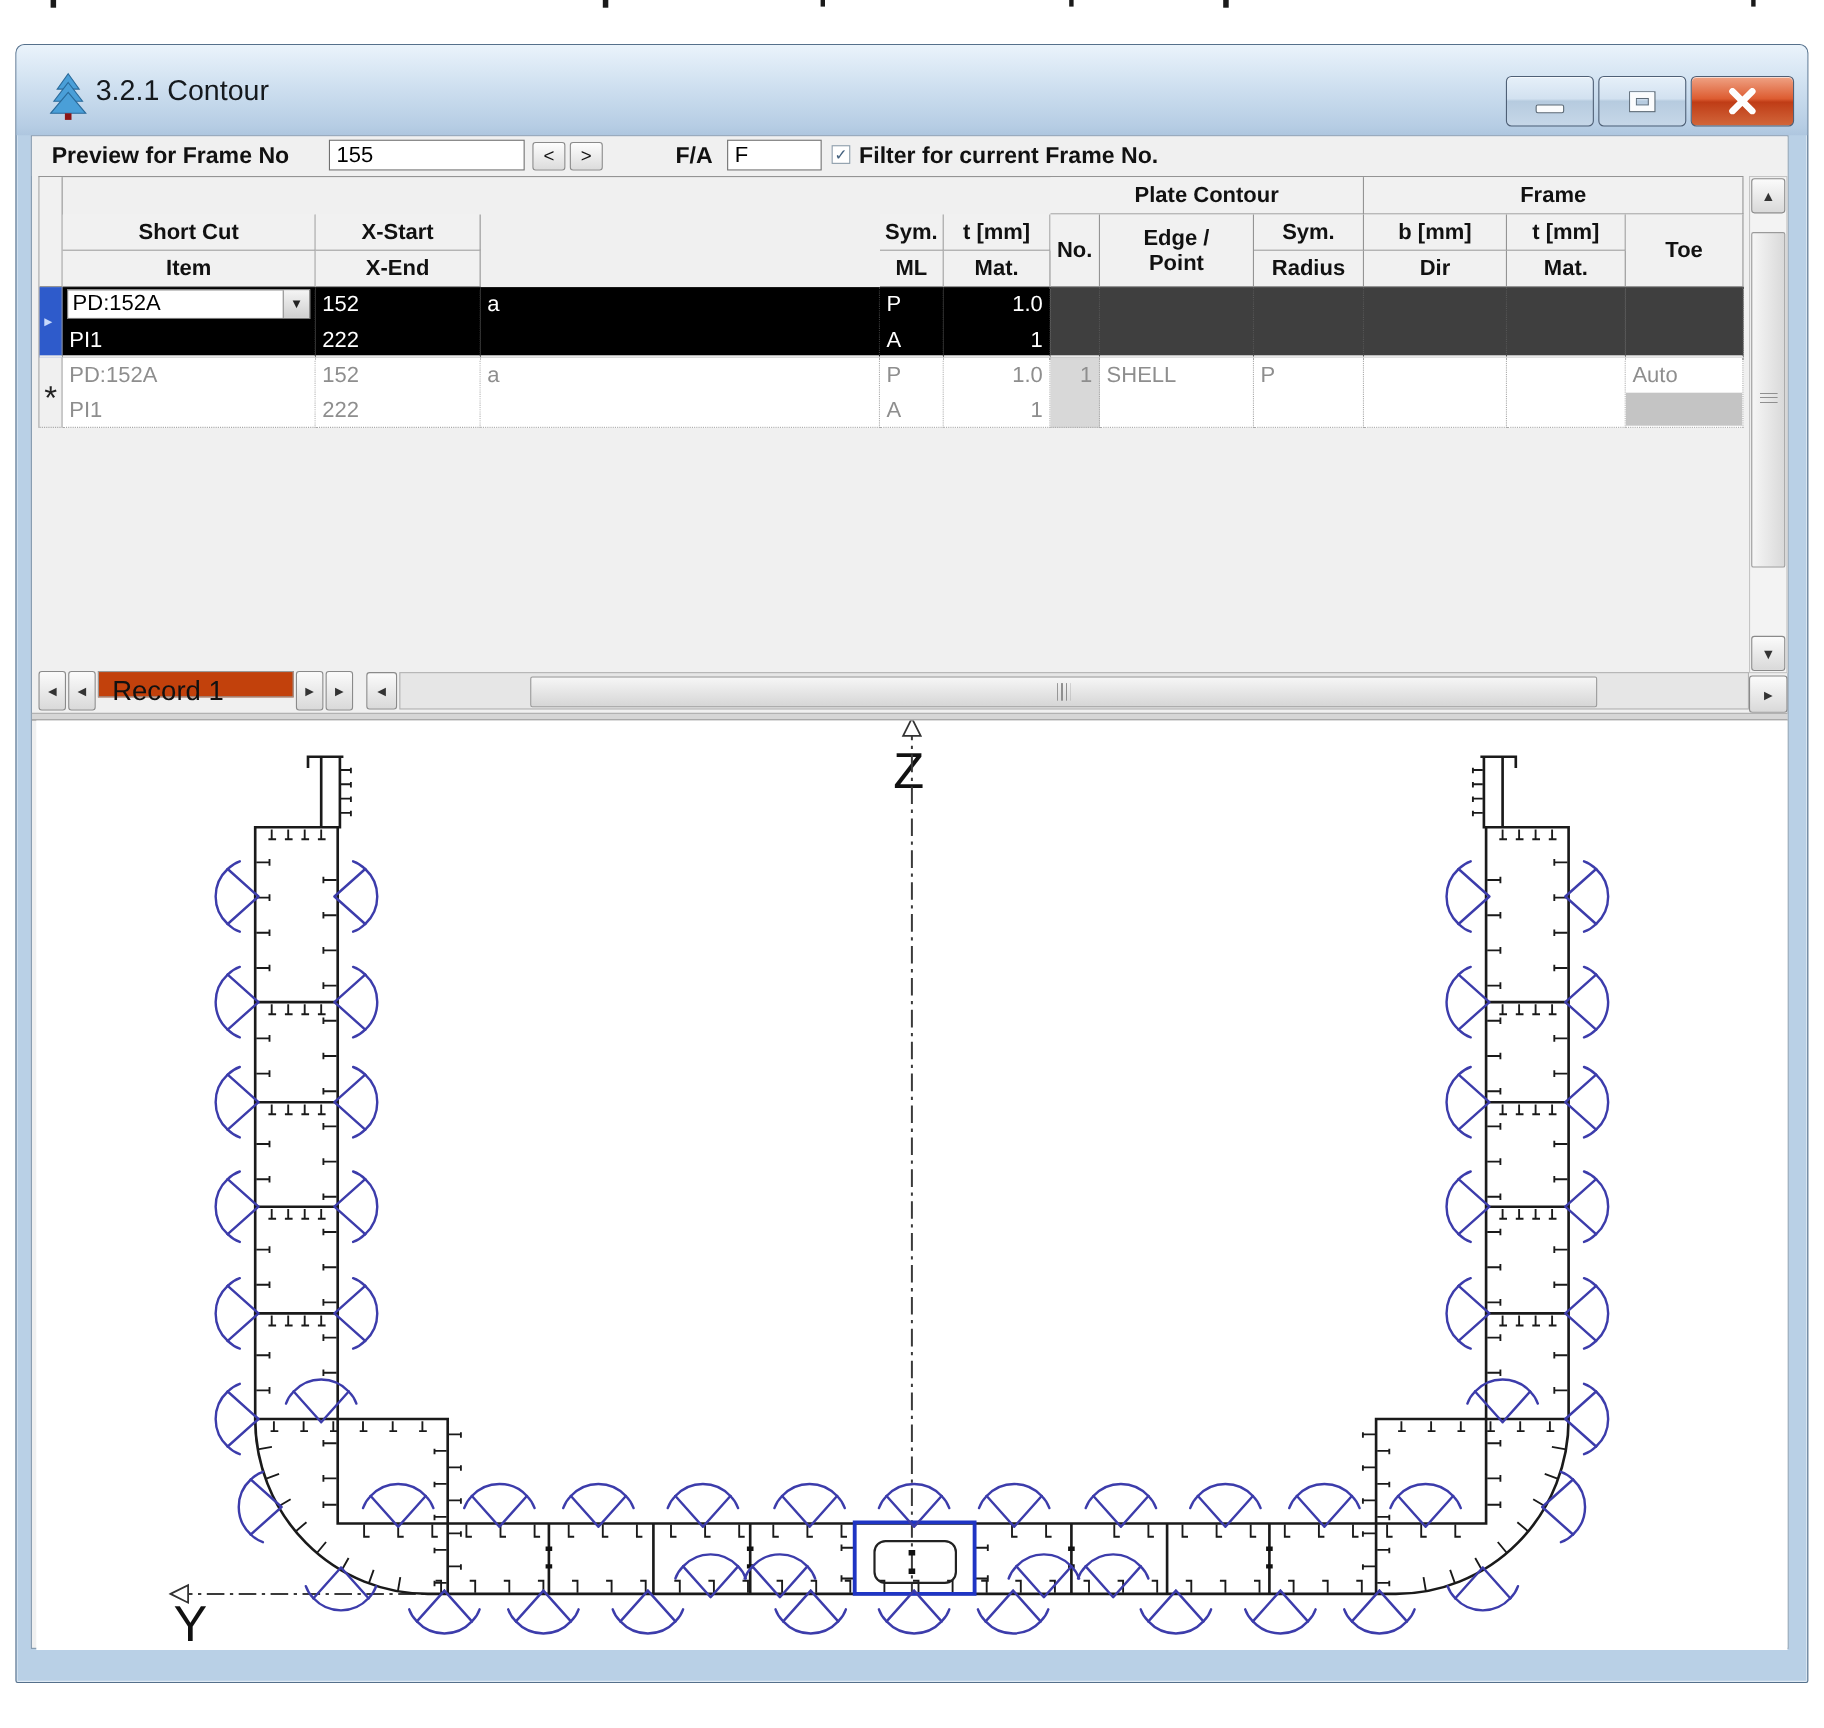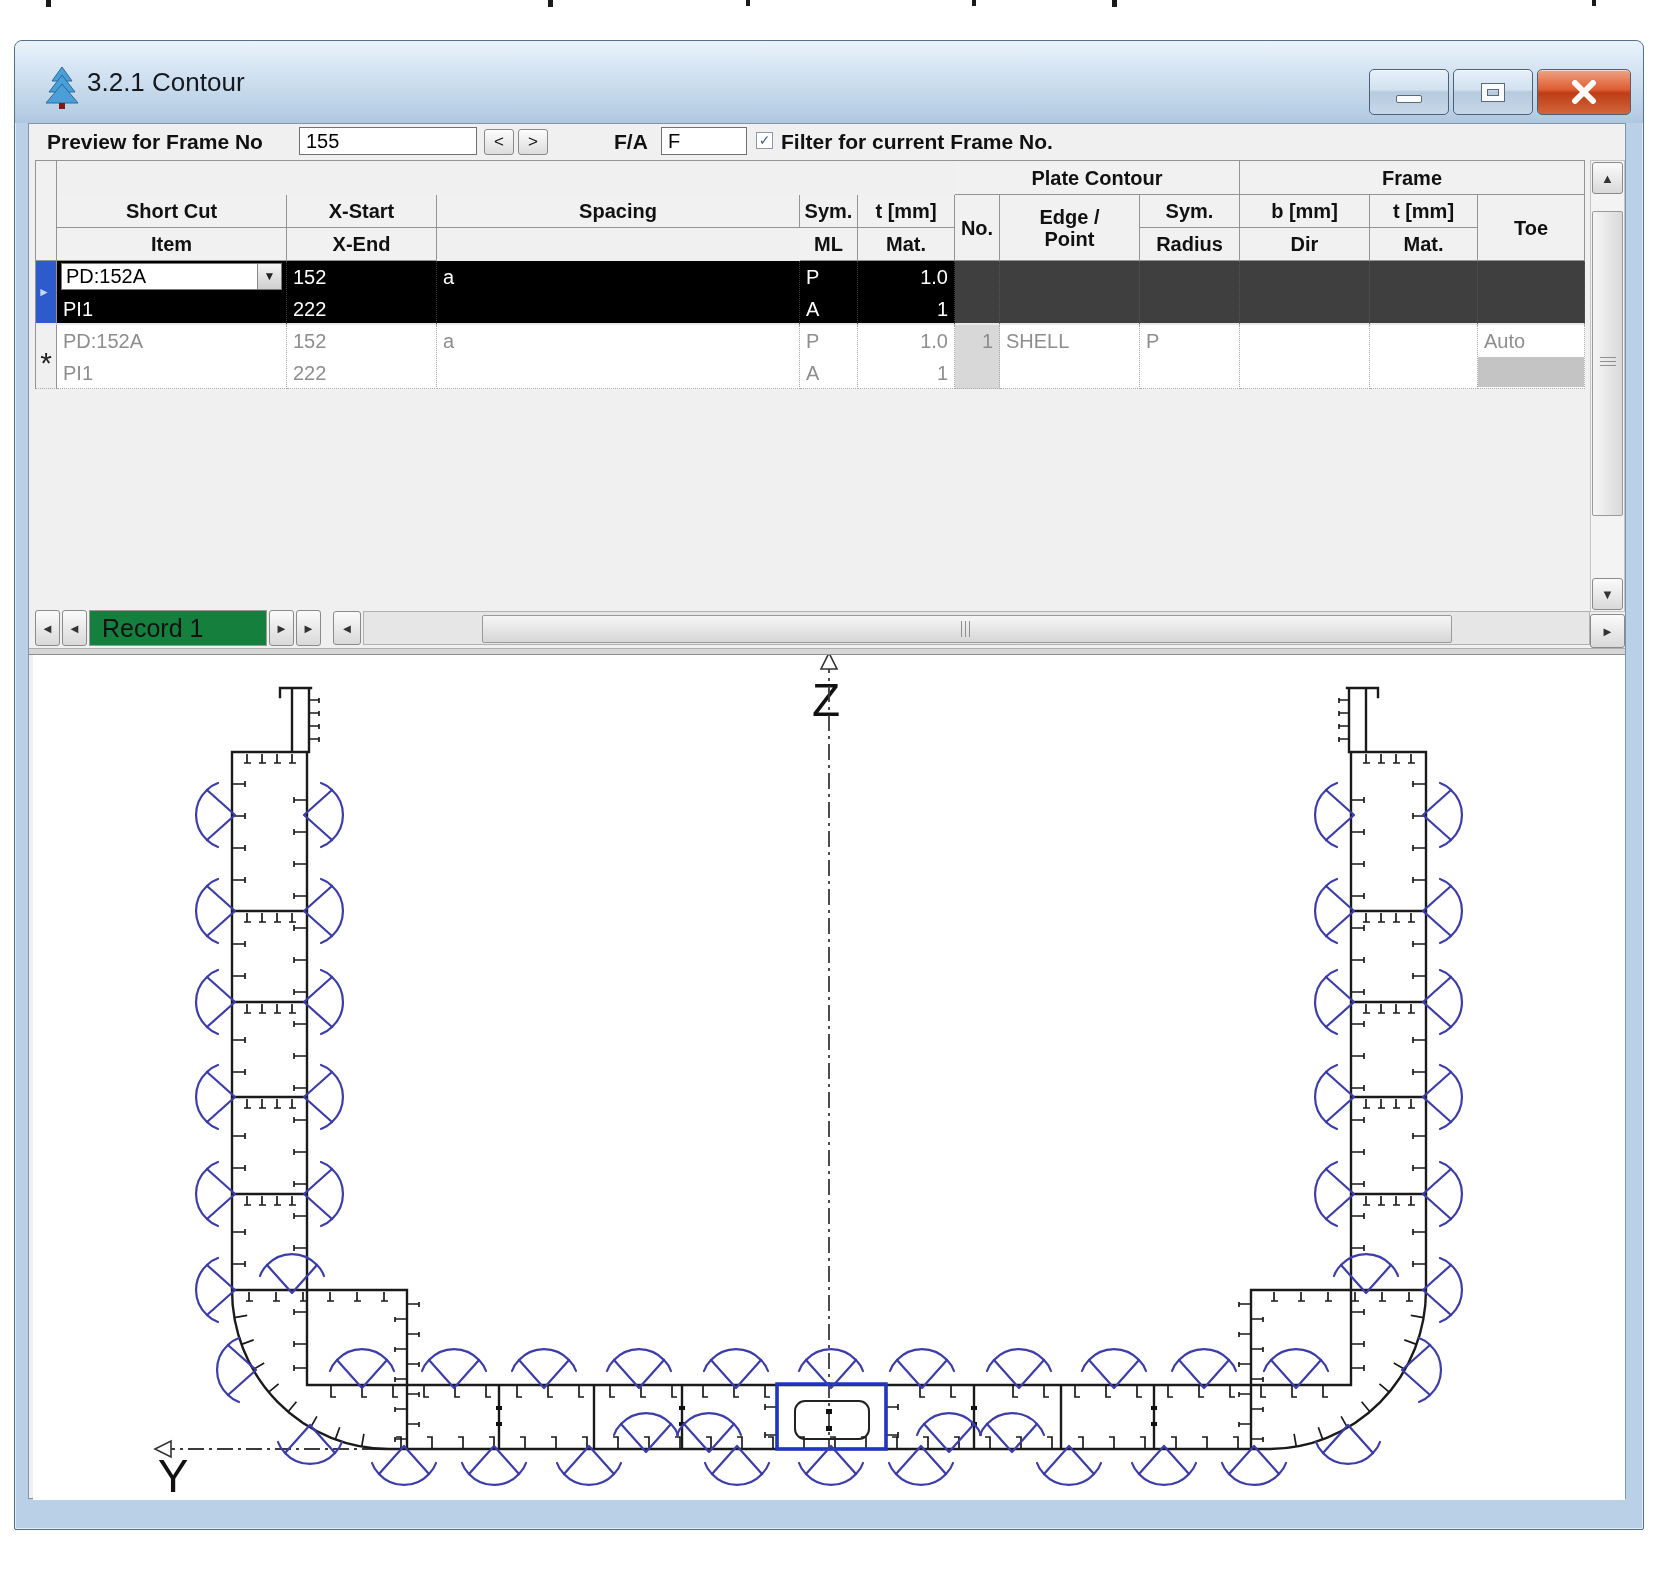--- a/index.html
+++ b/index.html
@@ -62,21 +62,21 @@
   .toe-bottom { height:30px; background:#c4c4c4; margin:0 0 0 0; }
   .combo { margin:2px; height:27px; background:#fff; color:#000; border:1px solid #777;
            display:flex; justify-content:space-between; align-items:center; line-height:25px; padding-left:4px; }
   .combo-btn { width:24px; height:25px; background:linear-gradient(#f4f4f4,#cfcfcf); border-left:1px solid #888;
                text-align:center; font-size:12px; line-height:25px; color:#222; }
 
   
   .btn3d { background:linear-gradient(#fbfbfb,#d9d9d9); border:1px solid #8a8a8a; border-radius:3px;
            display:flex; align-items:center; justify-content:center; font-size:13px; color:#333; }
   .recbar { position:absolute; left:6px; top:486px; height:38px; width:1555px; }
-  .rec-label { position:absolute; left:54px; top:0; width:178px; height:36px; background:#15803d;
+  .rec-label { position:absolute; left:54px; top:0; width:178px; height:24px; background:#c2410c;
                border:1px solid #9a9a9a; font-size:25px; line-height:34px; padding-left:12px; }
   .htrack { position:absolute; top:1px; height:34px; background:#e6e6e6;
             border:1px solid #b2b2b2; }
   .hthumb { position:absolute; top:3px; height:28px; background:linear-gradient(#f6f6f6,#d6d6d6);
             border:1px solid #9a9a9a; border-radius:2px; }
   .hgrip { width:12px; height:16px; background:repeating-linear-gradient(90deg,#8f8f8f 0 1px, transparent 1px 4px); margin:5px auto; }
   .vscroll { position:absolute; left:1561px; top:36px; width:35px; height:452px; background:#f3f3f3;
              border:1px solid #c4c4c4; }
   .vthumb { position:absolute; left:1px; top:50px; width:31px; height:305px;
             background:linear-gradient(90deg,#f6f6f6,#d9d9d9); border:1px solid #9a9a9a; border-radius:2px; }
@@ -145,21 +145,20 @@
       <span class="tb-label" style="left:752px">Filter for current Frame No.</span>
     </div>
 
     <div class="tbl">
       <div class="hc" style="grid-area:1/1/4/2"></div>
       <div class="hc" style="grid-area:1/7/2/10">Plate Contour</div>
       <div class="hc" style="grid-area:1/10/2/13">Frame</div>
 
       <div class="hc" style="grid-area:2/2/3/3">Short Cut</div>
       <div class="hc" style="grid-area:2/3/3/4">X-Start</div>
-      <div class="hc" style="grid-area:2/4/3/5">Spacing</div>
       <div class="hc" style="grid-area:2/5/3/6">Sym.</div>
       <div class="hc" style="grid-area:2/6/3/7">t [mm]</div>
       <div class="hc" style="grid-area:2/7/4/8">No.</div>
       <div class="hc" style="grid-area:2/8/4/9">
         <span>Edge /</span>
         <span>Point</span>
       </div>
       <div class="hc" style="grid-area:2/9/3/10">Sym.</div>
       <div class="hc" style="grid-area:2/10/3/11">b [mm]</div>
       <div class="hc" style="grid-area:2/11/3/12">t [mm]</div>

